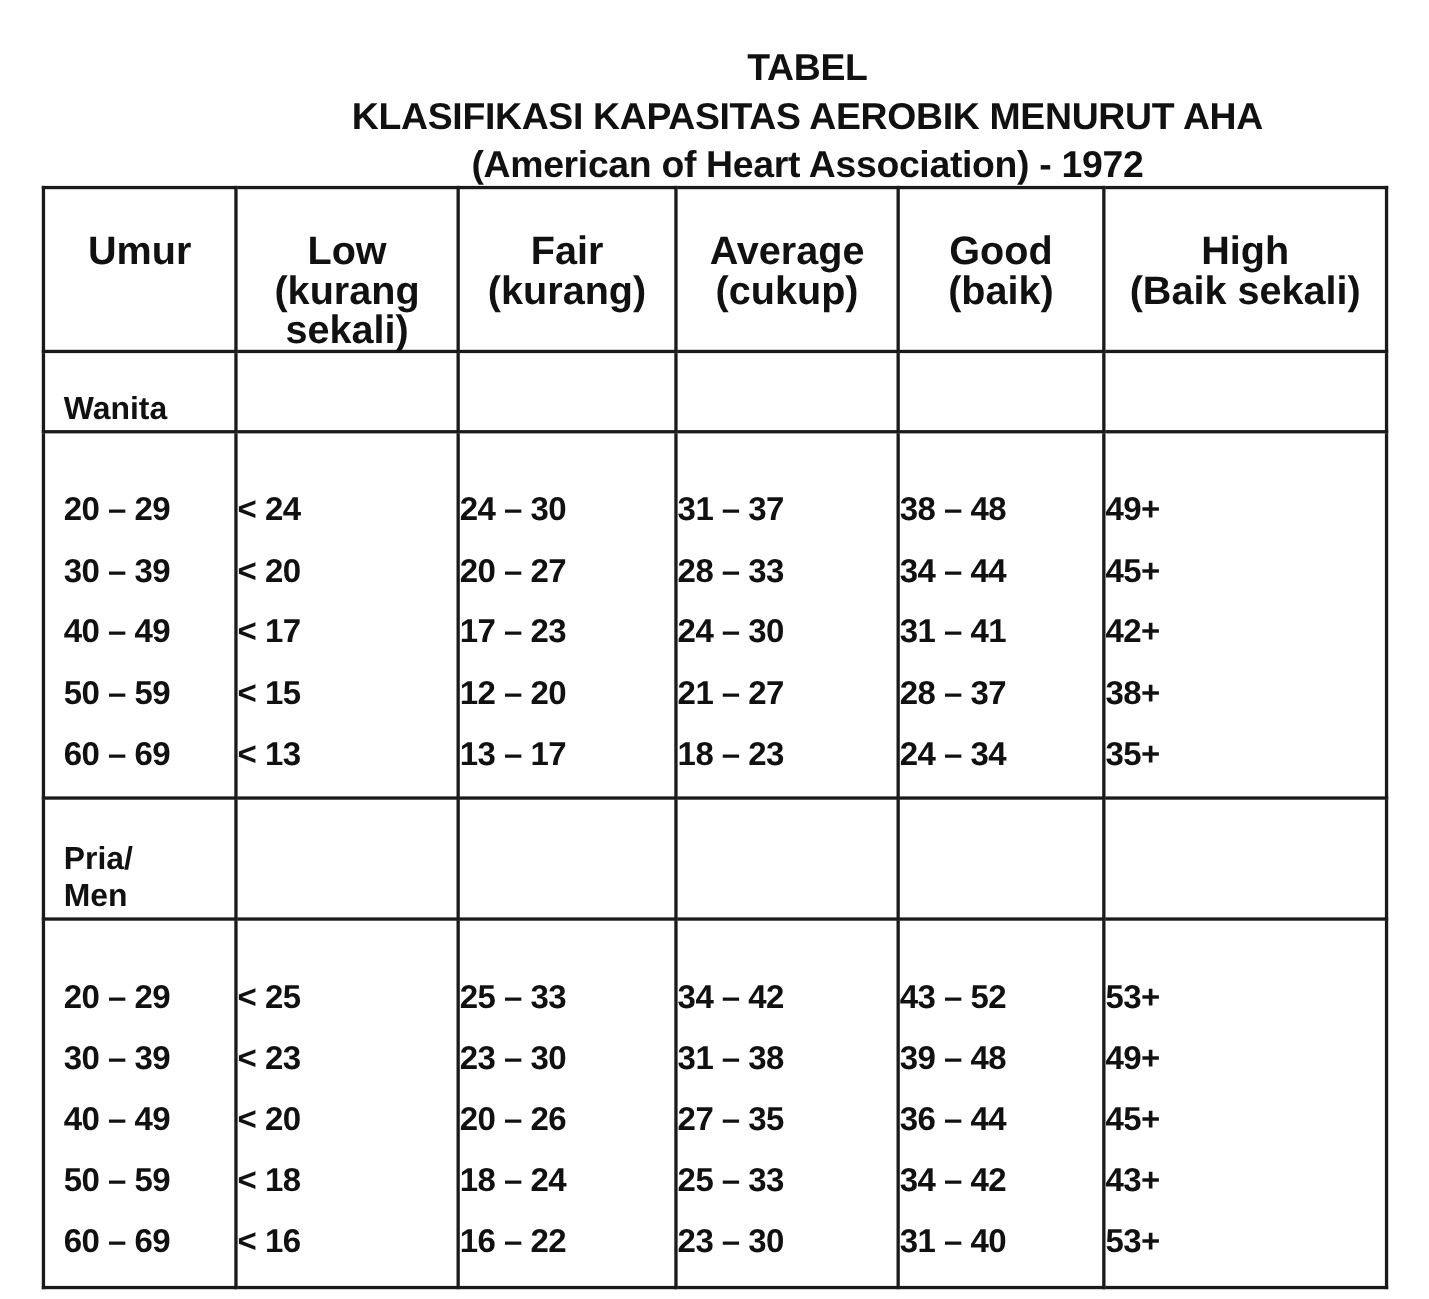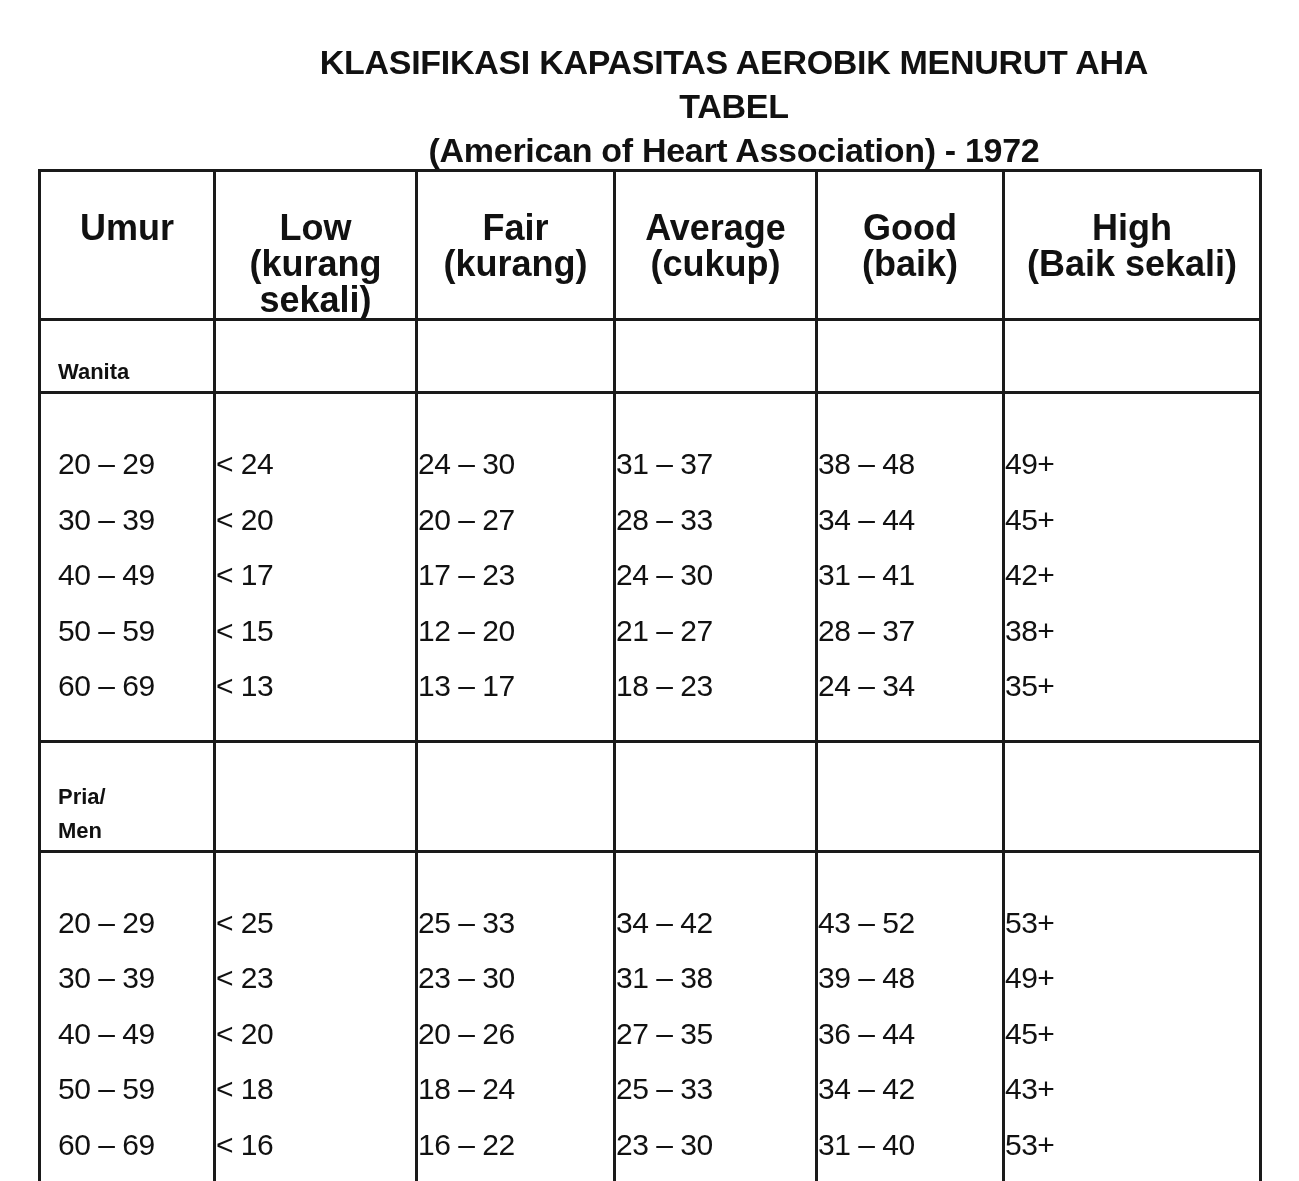--- a/index.html
+++ b/index.html
@@ -57,57 +57,57 @@
     padding-top: 38px;
     text-align: center;
     box-sizing: border-box;
   }
   tr.hdr th .l { display: block; }
 
   tr.group td {
     height: 73px;
     vertical-align: bottom;
     font-weight: bold;
-    font-size: 22px;
+    font-size: 29px;
     line-height: 34px;
     box-sizing: border-box;
   }
   tr.group td.label {
     padding-left: 17px;
     padding-bottom: 2px;
   }
   tr.group.men td { height: 110px; }
   tr.group td.label .l { display: block; }
 
   tr.data td {
     vertical-align: top;
     font-size: 30px;
     box-sizing: border-box;
   }
   tr.data td .cell-list {
     padding-top: 52px;
-    padding-bottom: 16px;
+    font-weight: bold;
   }
   tr.data td .v {
     display: block;
     height: 55.5px;
     line-height: 36px;
     letter-spacing: -0.5px;
   }
   tr.data td.age .v { padding-left: 17px; text-align: left; }
   tr.data td.center .v { text-align: left; }
   tr.data.wanita td { height: 333px; }
   tr.data.men td { height: 335px; }
 </style>
 </head>
 <body>
 
 <div class="title-block">
+  <div>TABEL</div>
   <div>KLASIFIKASI KAPASITAS AEROBIK MENURUT  AHA</div>
-  <div>TABEL</div>
   <div class="sub">(American of Heart Association) -  1972</div>
 </div>
 
 <table class="aha">
   <colgroup>
     <col class="c0">
       <col class="c1">
       <col class="c2">
       <col class="c3">
       <col class="c4">

